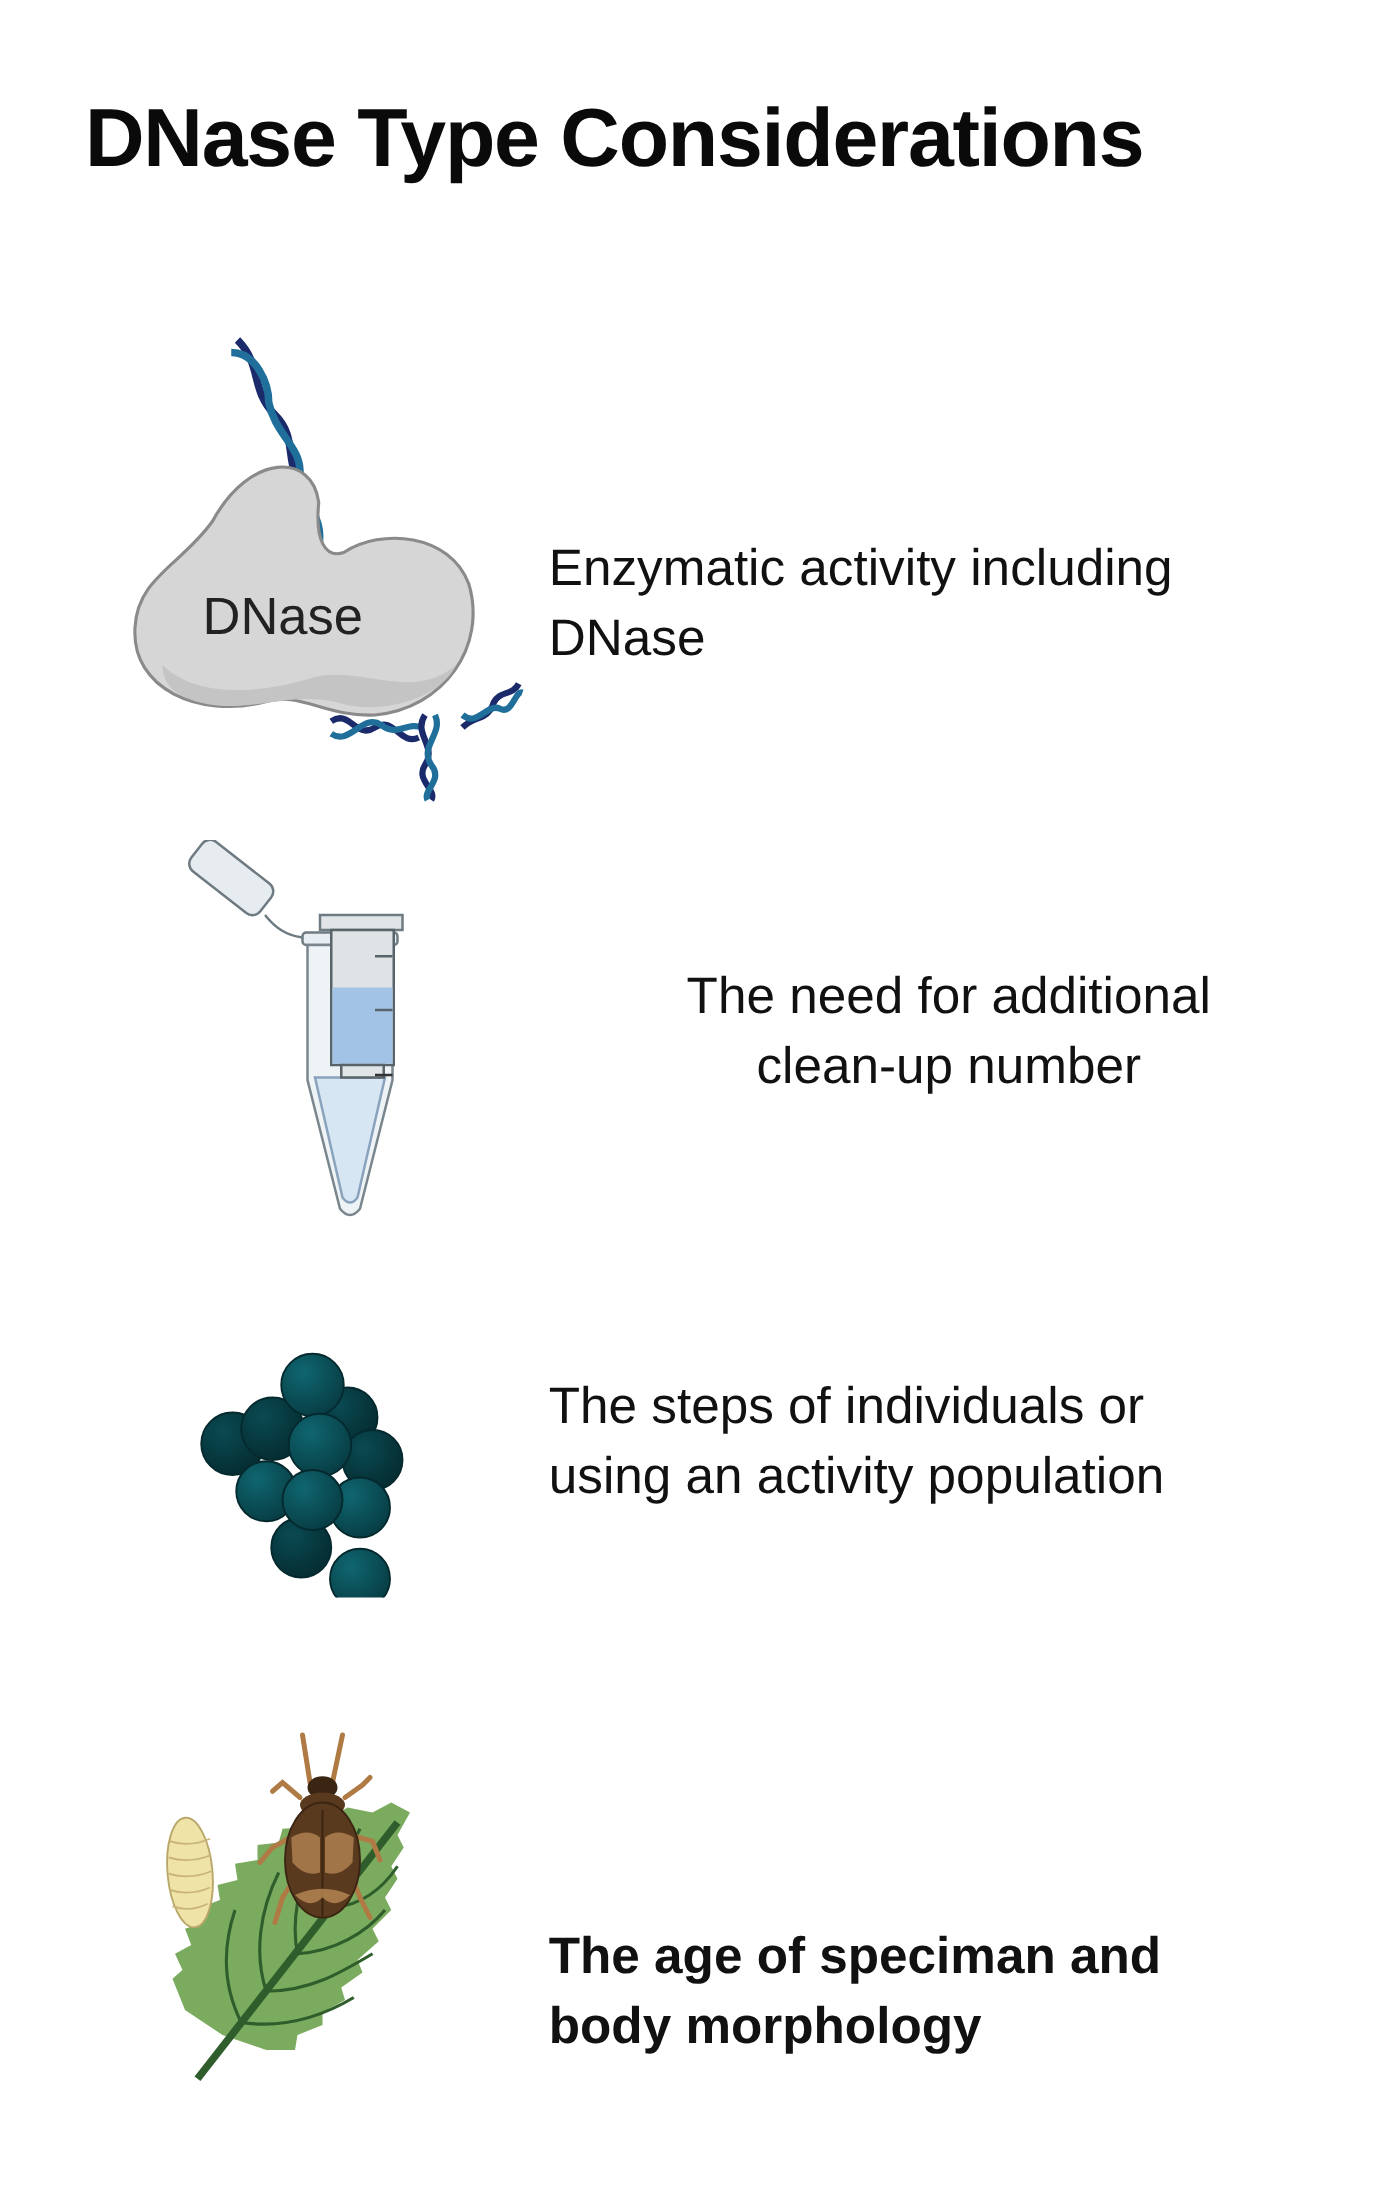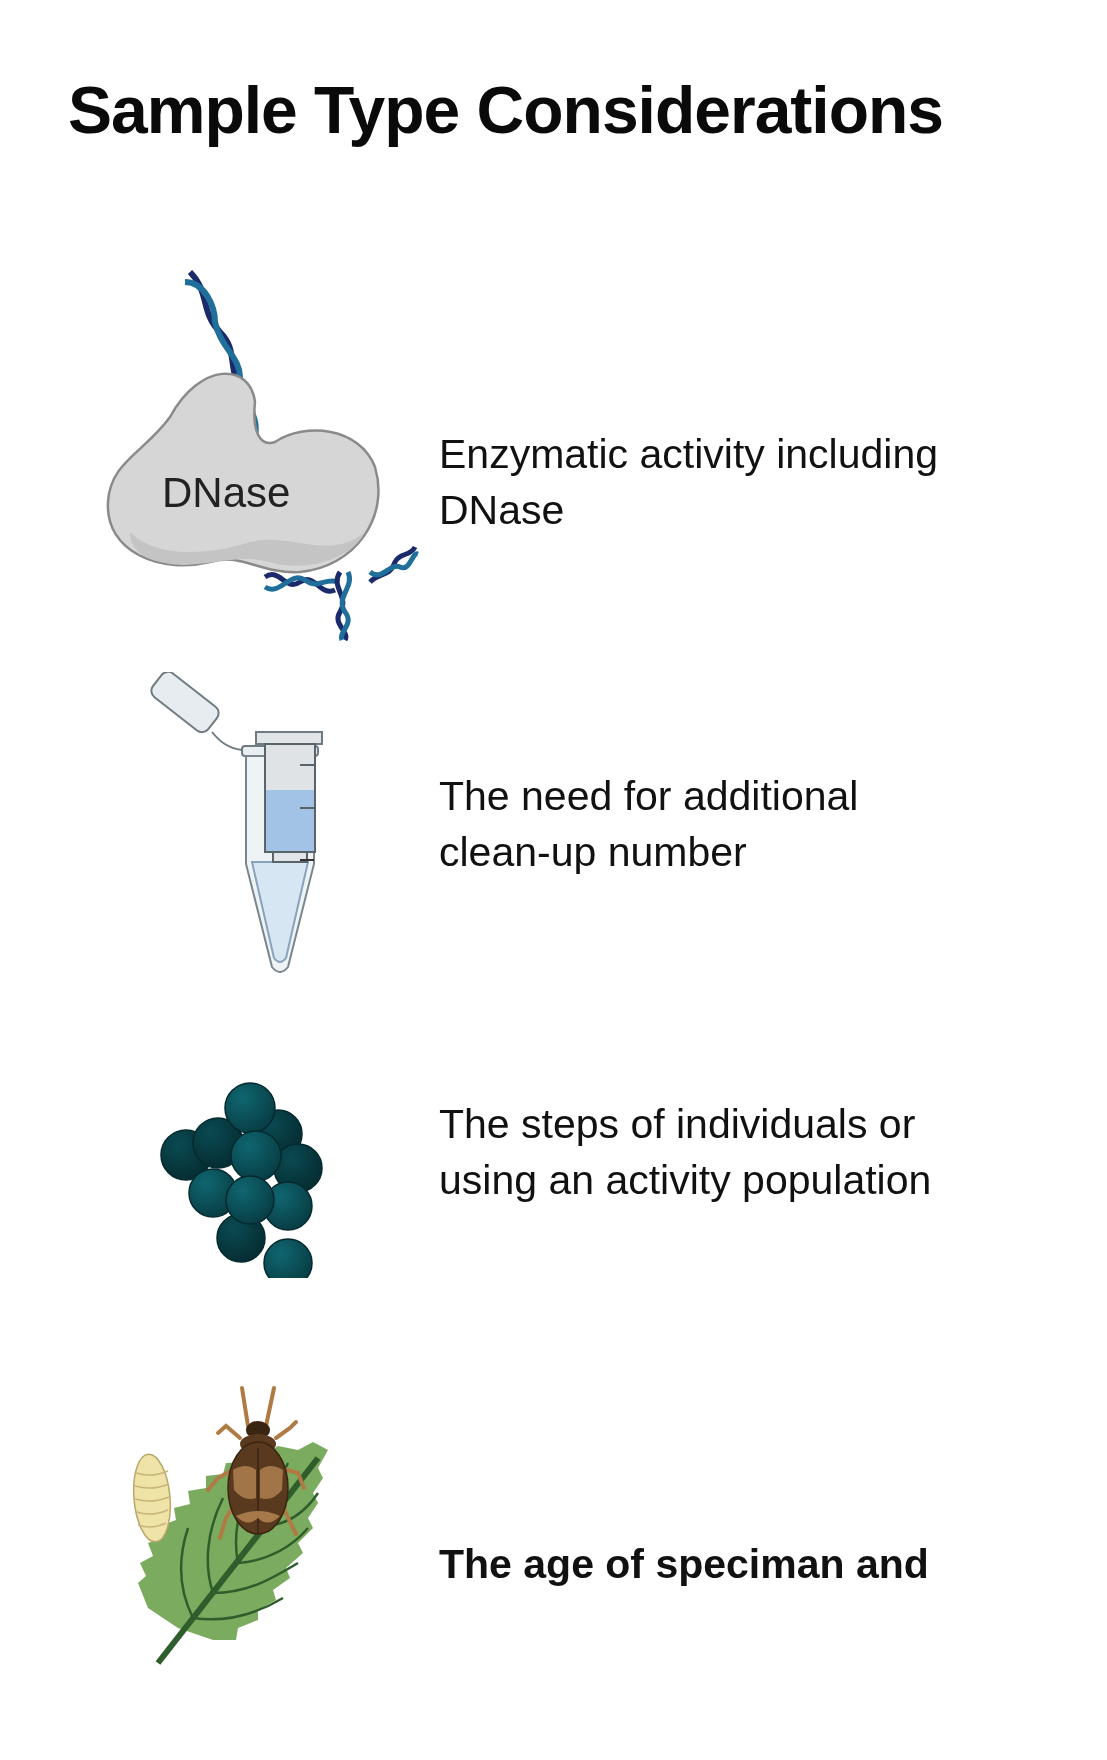--- a/index.html
+++ b/index.html
@@ -4,29 +4,29 @@
 <style>
   html, body { margin:0; padding:0; background:#ffffff; }
   body { width:1107px; height:1760px; position:relative; overflow:hidden;
          font-family:"Liberation Sans", "DejaVu Sans", sans-serif; color:#111; }
   .title { position:absolute; left:68px; top:72px; font-size:66px; font-weight:bold;
            letter-spacing:-1px; color:#0a0a0a; white-space:nowrap; }
   .item-text { position:absolute; left:439px; font-size:41px; line-height:56px; color:#111;
                width:640px;margin-top:36px; }
   .illus { position:absolute; }
   #t1 { top:390px; }
-  #t2 { top:732px; }
+  #t2 { top:732px;text-align:center; }
   #t3 { top:1060px; }
   #t4 { top:1500px;font-weight:bold; }
   .line { display:block; white-space:nowrap; }
 </style>
 </head>
 <body>
 
-<div class="title">Sample Type Considerations</div>
+<div class="title">DNase Type Considerations</div>
 
 <div class="illus" style="left:100px; top:262px; width:320px; height:380px;">
   <svg width="320" height="380" viewBox="0 0 320 380">
 
     <path d="M90 10 C110 30, 100 50, 120 70 C140 90, 125 110, 145 130 C160 150, 145 170, 160 190 C170 205, 160 220, 165 235" fill="none" stroke="#1b2a6b" stroke-width="6"></path>
     <path d="M85 20 C105 20, 115 45, 115 60 C120 85, 140 95, 140 115 C140 140, 160 150, 155 175 C155 195, 170 210, 160 235" fill="none" stroke="#1f6f9a" stroke-width="6"></path>
 
     <path d="M70 155 C100 100, 150 100, 155 140 C152 170, 160 185, 175 180 C205 160, 260 165, 275 205 C290 255, 255 305, 200 310 C160 312, 140 290, 110 300 C60 312, 5 290, 8 240 C10 200, 45 190, 70 155 Z" fill="#d6d6d6" stroke="#8a8a8a" stroke-width="2.5"></path>
     <path d="M30 270 C60 300, 120 290, 150 280 C190 270, 230 300, 265 270 C250 300, 200 310, 170 300 C130 290, 100 310, 60 300 C40 295, 30 285, 30 270Z" fill="#c4c4c4"></path>
     <text x="62" y="245" font-family="Liberation Sans, sans-serif" font-size="42" fill="#222">DNase</text>
@@ -127,13 +127,14 @@
     <ellipse cx="140" cy="66" rx="18" ry="10" fill="#5a3a1e"></ellipse>
     <ellipse cx="140" cy="110" rx="30" ry="46" fill="#5a3a1e" stroke="#3a2412" stroke-width="1.5"></ellipse>
     <path d="M140 70 L140 155" stroke="#3a2412" stroke-width="1.5"></path>
     <path d="M115 92 Q128 84 138 92 L138 120 Q126 124 116 112 Z" fill="#b98a55" opacity="0.75"></path>
     <path d="M165 92 Q152 84 142 92 L142 120 Q154 124 164 112 Z" fill="#b98a55" opacity="0.75"></path>
     <path d="M118 138 Q140 128 162 138 Q150 150 140 140 Q130 150 118 138 Z" fill="#b98a55" opacity="0.8"></path>
   </svg>
 </div>
 <div class="item-text" id="t4">
   <span class="line">The age of speciman and</span>
+  <span class="line">body morphology</span>
 </div>
 
 </body></html>

